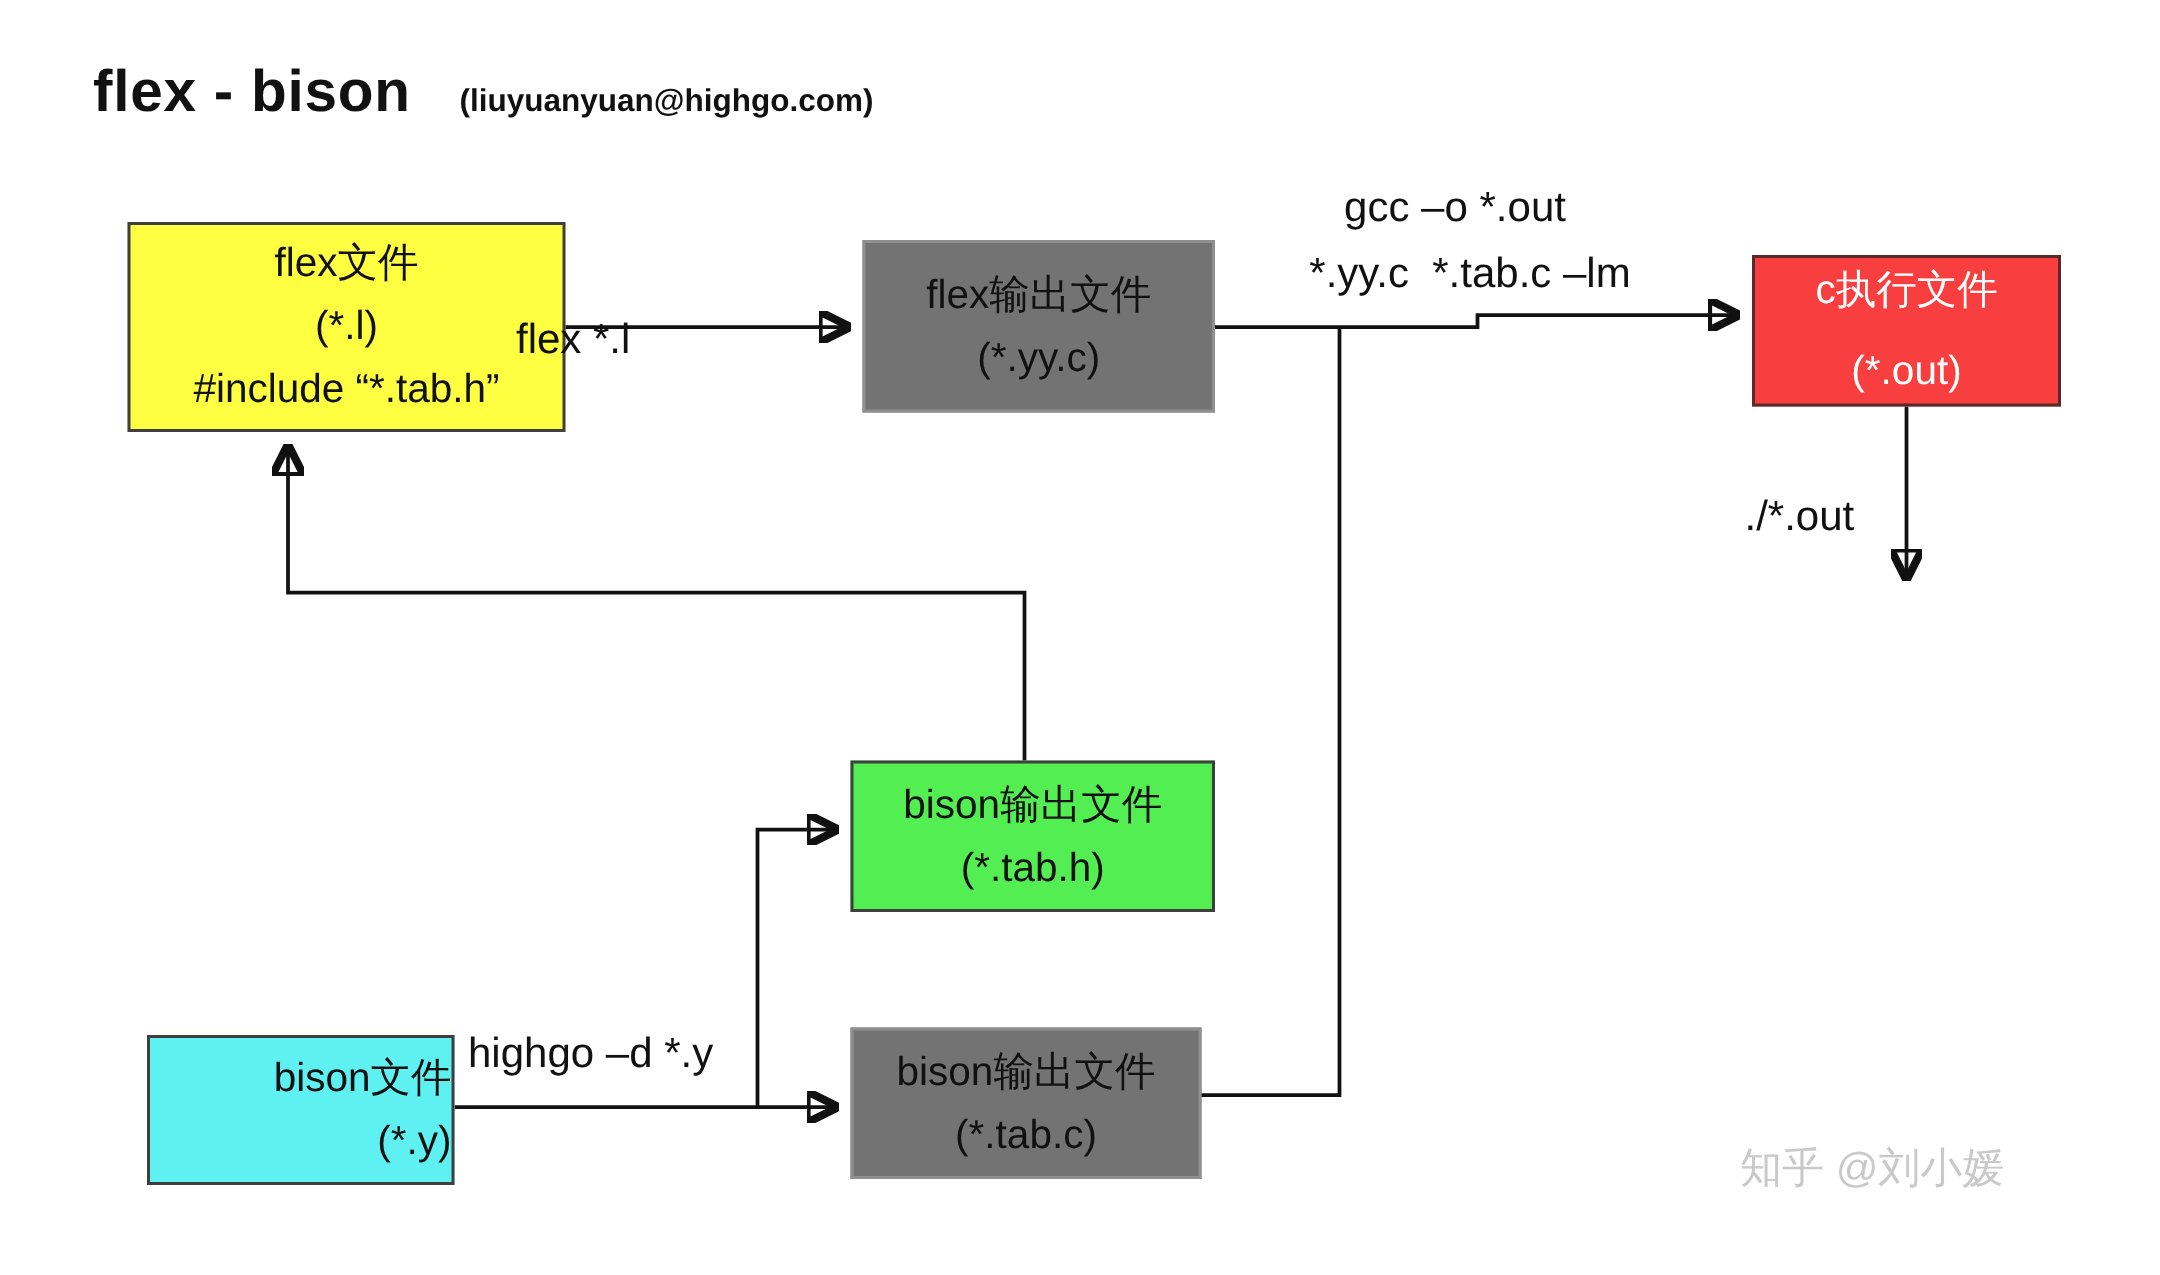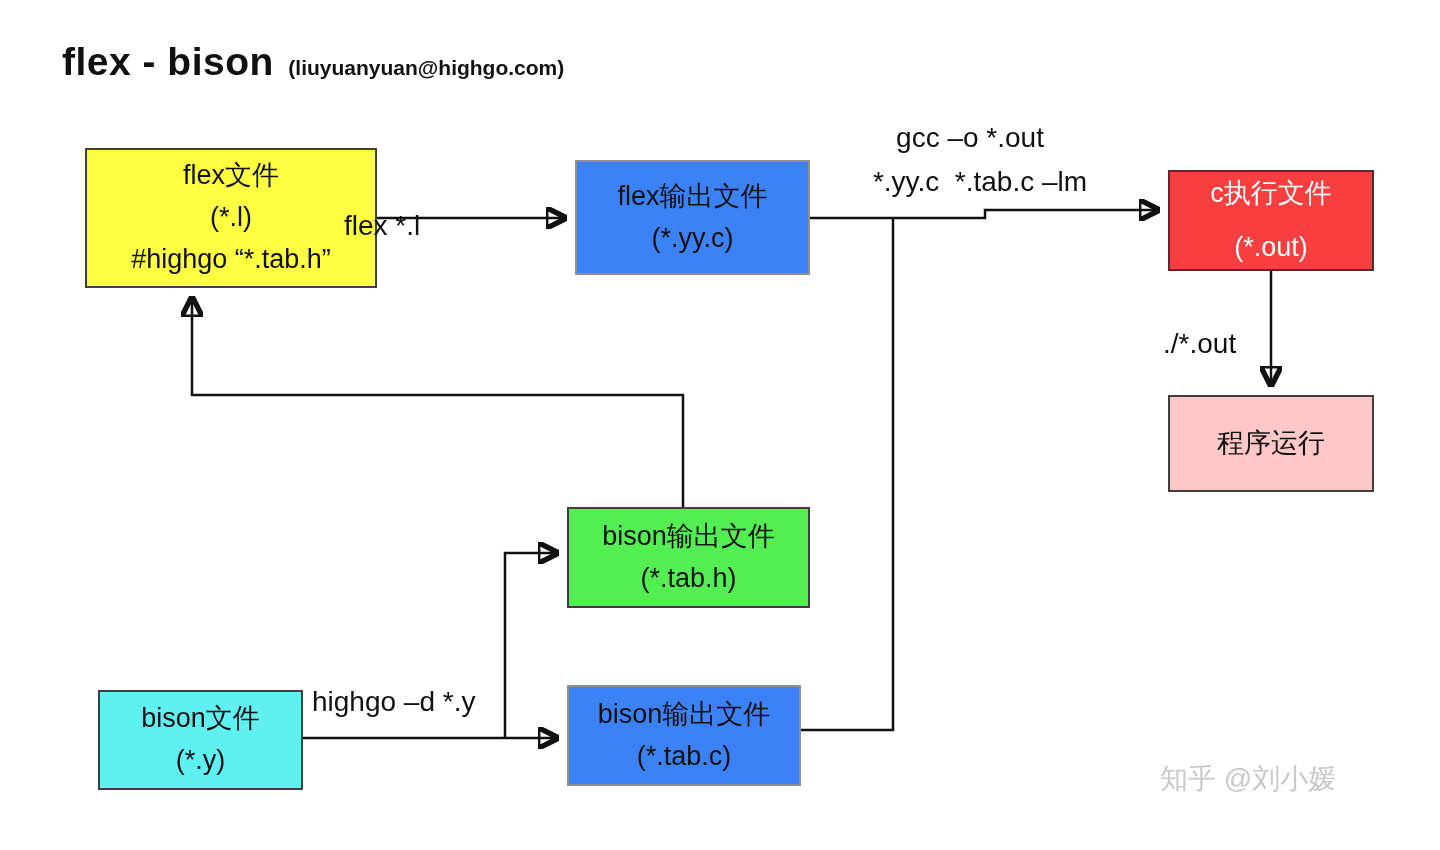--- a/index.html
+++ b/index.html
@@ -21,21 +21,21 @@
   .title-main {
     font-size: 39px;
     font-weight: 700;
     color: #111;
     letter-spacing: 0.5px;
   }
   .title-email {
     font-size: 21px;
     font-weight: 600;
     color: #111;
-    margin-left: 10px;
+    margin-left: 28px;
   }
   .wires {
     position: absolute;
     left: 0; top: 0;
   }
   .wires path {
     fill: none;
     stroke: #111;
     stroke-width: 2.5;
   }
@@ -45,25 +45,25 @@
     flex-direction: column;
     justify-content: center;
     align-items: center;
     text-align: center;
     font-size: 27px;
     line-height: 1.55;
     color: #111;
     border: 2px solid #3f3f3f;
   }
   .node-yellow { background: #ffff42; border-color: #3f3f3f; }
-  .node-gray   { background: #3b82f6; border-color: #8f8f8f; }
+  .node-gray   { background: #737373; border-color: #8f8f8f; }
   .node-red    { background: #f83e3e; border-color: #5a2a2a; color: #ffffff; }
   .node-pink   { background: #ffc7c7; border-color: #3f3f3f; }
   .node-green  { background: #52ee52; border-color: #3f3f3f; }
-  .node-cyan   { background: #5ff1f1; border-color: #3f3f3f; }
+  .node-cyan   { background: #5ff1f1; border-color: #3f3f3f; align-items: flex-end; }
   .cmd {
     position: absolute;
     font-size: 28px;
     font-weight: 400;
     color: #111;
     white-space: pre;
   }
   .cmd-center { text-align: center; }
   .watermark {
     position: absolute;
@@ -96,36 +96,33 @@
     <path d="M800,730 L893,730 L893,218"></path>
     <path d="M1271,271 L1271,387" marker-end="url(#arrow)"></path>
     <path d="M683,507 L683,395 L192,395 L192,296" marker-end="url(#arrow)"></path>
     <path d="M303,738 L559,738" marker-end="url(#arrow)"></path>
     <path d="M505,738 L505,553 L559,553" marker-end="url(#arrow)"></path>
   </svg>
 
   <div class="node node-yellow" style="left:46px; top:148px; width:292px; height:140px;margin-left:39px;">
     <div>flex文件</div>
     <div>(*.l)</div>
-    <div>#highgo “*.tab.h”</div>
+    <div>#include “*.tab.h”</div>
   </div>
 
   <div class="node node-gray" style="left:575px; top:160px; width:235px; height:115px;">
     <div>flex输出文件</div>
     <div>(*.yy.c)</div>
   </div>
 
   <div class="node node-red" style="left:1168px; top:170px; width:206px; height:101px;gap:12px;">
     <div>c执行文件</div>
     <div>(*.out)</div>
   </div>
 
-  <div class="node node-pink" style="left:1168px; top:395px; width:206px; height:97px;">
-    <div>程序运行</div>
-  </div>
 
   <div class="node node-green" style="left:567px; top:507px; width:243px; height:101px;">
     <div>bison输出文件</div>
     <div>(*.tab.h)</div>
   </div>
 
   <div class="node node-gray" style="left:567px; top:685px; width:234px; height:101px;">
     <div>bison输出文件</div>
     <div>(*.tab.c)</div>
   </div>

